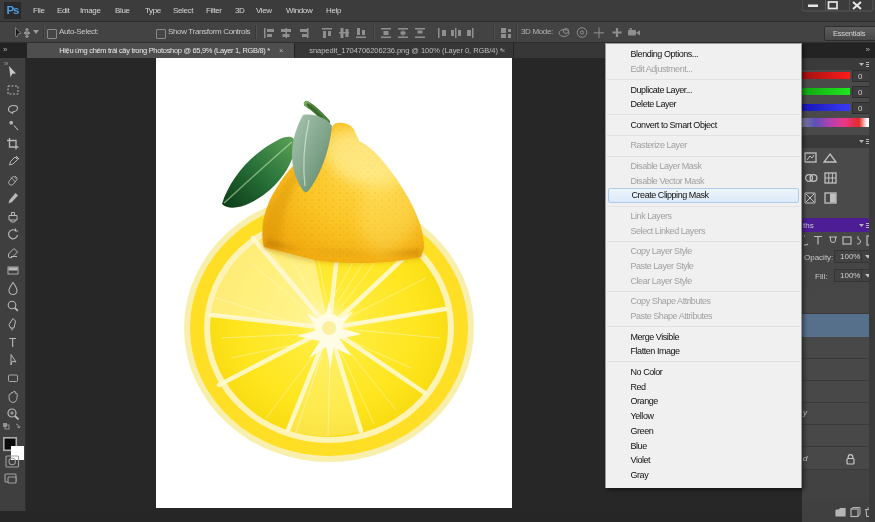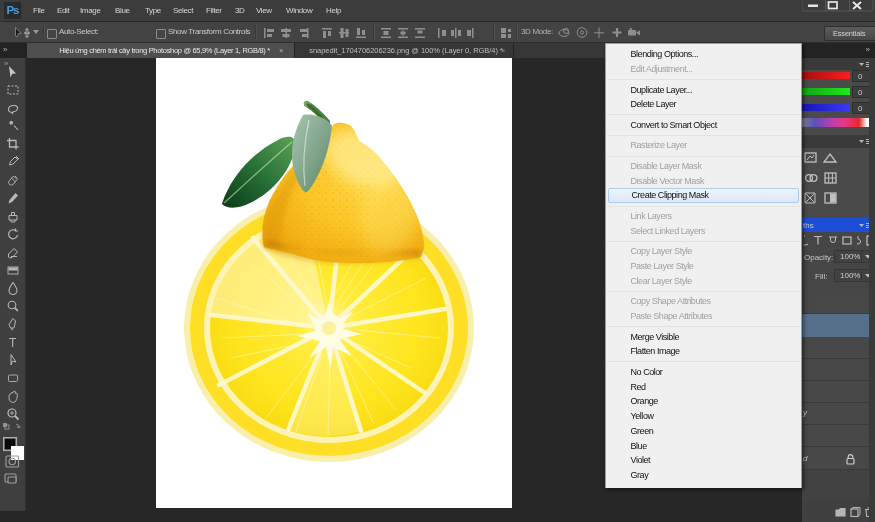--- a/index.html
+++ b/index.html
@@ -429,21 +429,21 @@
           <rect x="21" y="21" width="11" height="10"></rect>
             <path d="M24.7,21 v10 M28.4,21 v10 M21,26 h11" stroke-width="1"></path>
           <path d="M2,42 l8,8 M10,42 l-8,8 M1,41 h10 v10 h-10Z" stroke-width="1"></path>
           <rect x="21" y="41" width="11" height="10"></rect>
             <path d="M26.5,41.5 v9" stroke-width="1"></path>
         </g>
         <rect x="27" y="41.7" width="4.7" height="8.7" fill="#c0c0c0"></rect>
       </svg>
     </div>
 
-    <div style="position:absolute;left:0;top:175px;width:73px;height:14px;background:#1d4ed8;">
+    <div style="position:absolute;left:0;top:175px;width:73px;height:14px;background:#4c1d95;">
       <span style="position:absolute;left:1px;top:3px;color:#c8c8c8;font-size:8px;">ths</span>
       <svg style="position:absolute;right:4px;top:4px" width="12" height="7">
           <path d="M0,2 l2.5,3 2.5,-3Z" fill="#b5b5b5"></path>
           <path d="M7,1.5 h5 M7,3.5 h5 M7,5.5 h5" stroke="#b5b5b5" stroke-width="1"></path>
         </svg>
     </div>
 
     <div style="position:absolute;left:0;top:189px;width:73px;height:16px;background:#464646;">
       <svg style="position:absolute;left:2px;top:3px" width="70" height="11" viewBox="0 0 70 11">
         <g fill="none" stroke="#bdbdbd" stroke-width="1.2">

